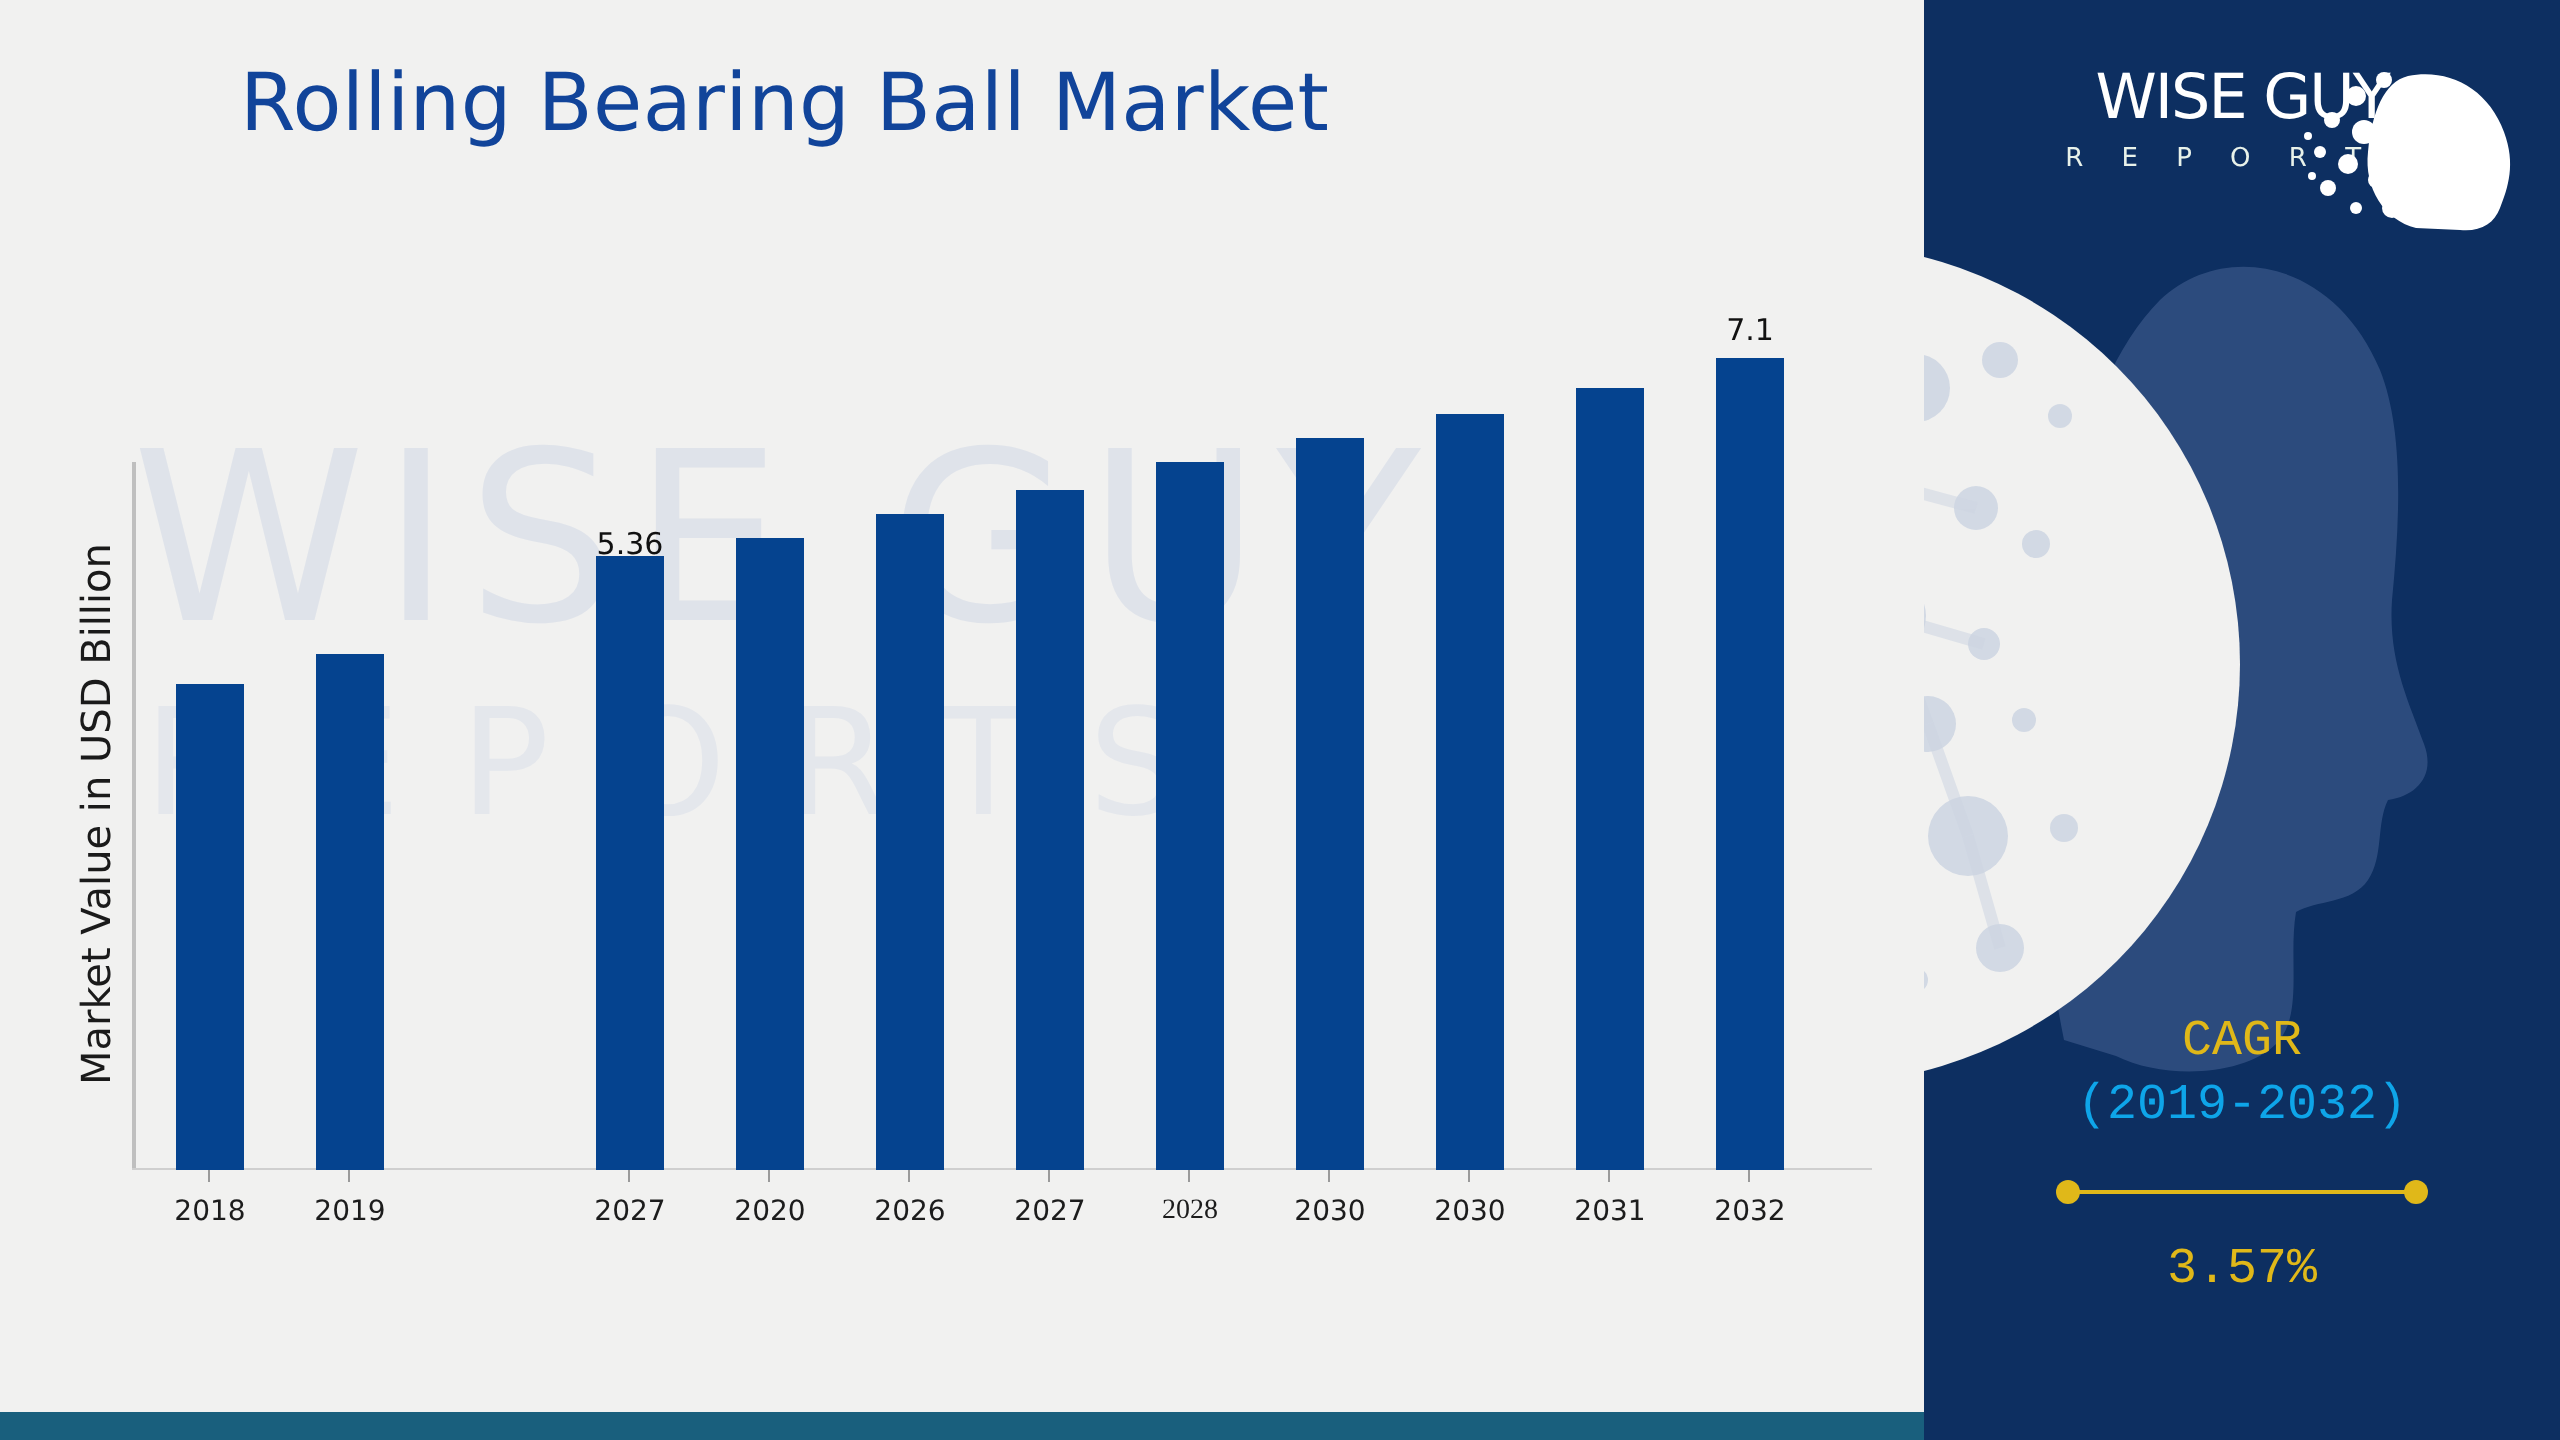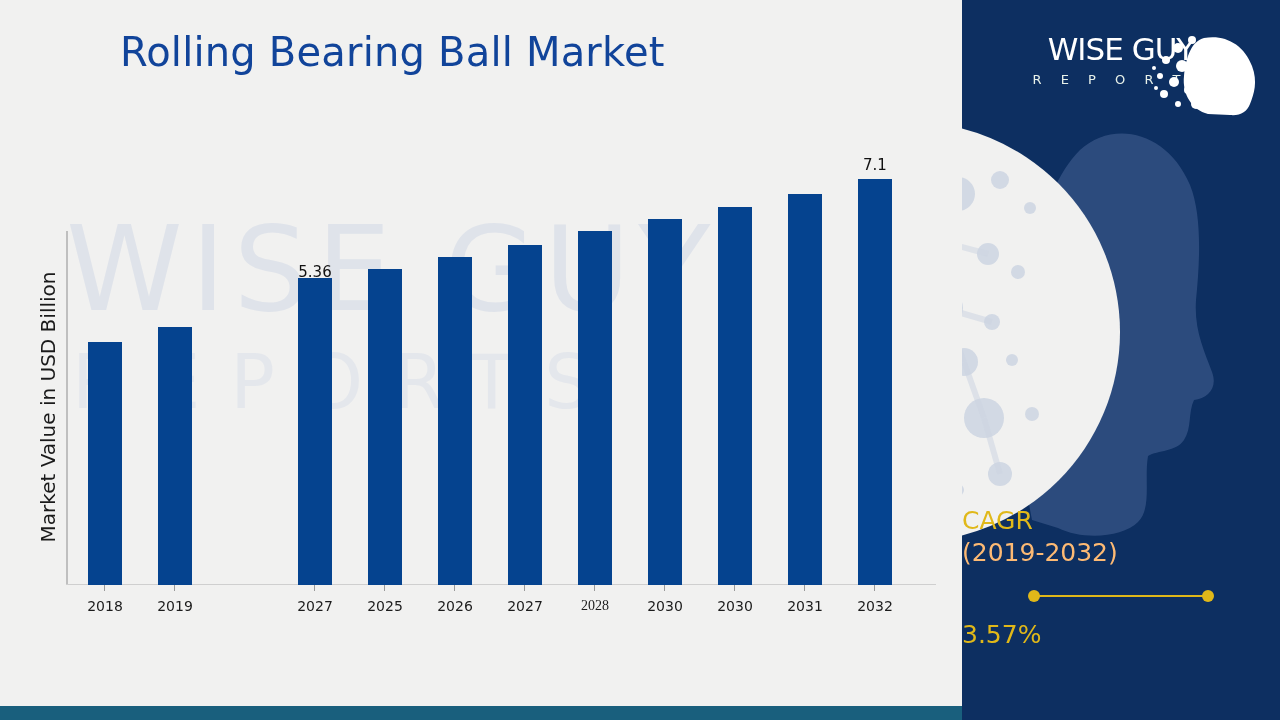--- a/index.html
+++ b/index.html
@@ -205,31 +205,33 @@
     position: absolute;
     left: 186px;
     top: -2px;
   }
 
   .cagr-block {
     position: absolute;
     left: 0;
     top: 505px;
     width: 318px;
+    text-align: center;
     color: #e0b819;
+    font-family: Liberation Mono, monospace;
   }
   .cagr-title {
     font-size: 25px;
     line-height: 1.28;
     color: #e0b819;
   }
   .cagr-years {
     font-size: 25px;
     line-height: 1.28;
-    color: #fdba74;
+    color: #0ea5e9;
   }
   .cagr-divider {
     position: relative;
     width: 186px;
     height: 12px;
     margin: 21px auto 0 auto;
   }
   .cagr-divider .line {
     position: absolute;
     left: 6px;
@@ -296,21 +298,21 @@
         </div>
         <div class="bar-slot" style="left: 214px;">
           <div class="bar" style="height: 307px; background: rgb(5, 67, 143);"></div>
           <div class="bar-value" style="bottom: 304px; margin-top: 40px;">5.36</div>
           <span class="tick-mark"></span>
           <div class="tick-label">2027</div>
         </div>
         <div class="bar-slot" style="left: 284px;">
           <div class="bar" style="height: 316px; background: rgb(5, 67, 143);"></div>
           <span class="tick-mark"></span>
-          <div class="tick-label">2025</div>
+          <div class="tick-label">2020</div>
         </div>
         <div class="bar-slot" style="left: 354px;">
           <div class="bar" style="height: 328px; background: rgb(5, 67, 143);"></div>
           <span class="tick-mark"></span>
           <div class="tick-label">2026</div>
         </div>
         <div class="bar-slot" style="left: 424px;">
           <div class="bar" style="height: 340px; background: rgb(5, 67, 143);"></div>
           <span class="tick-mark"></span>
           <div class="tick-label">2027</div>

